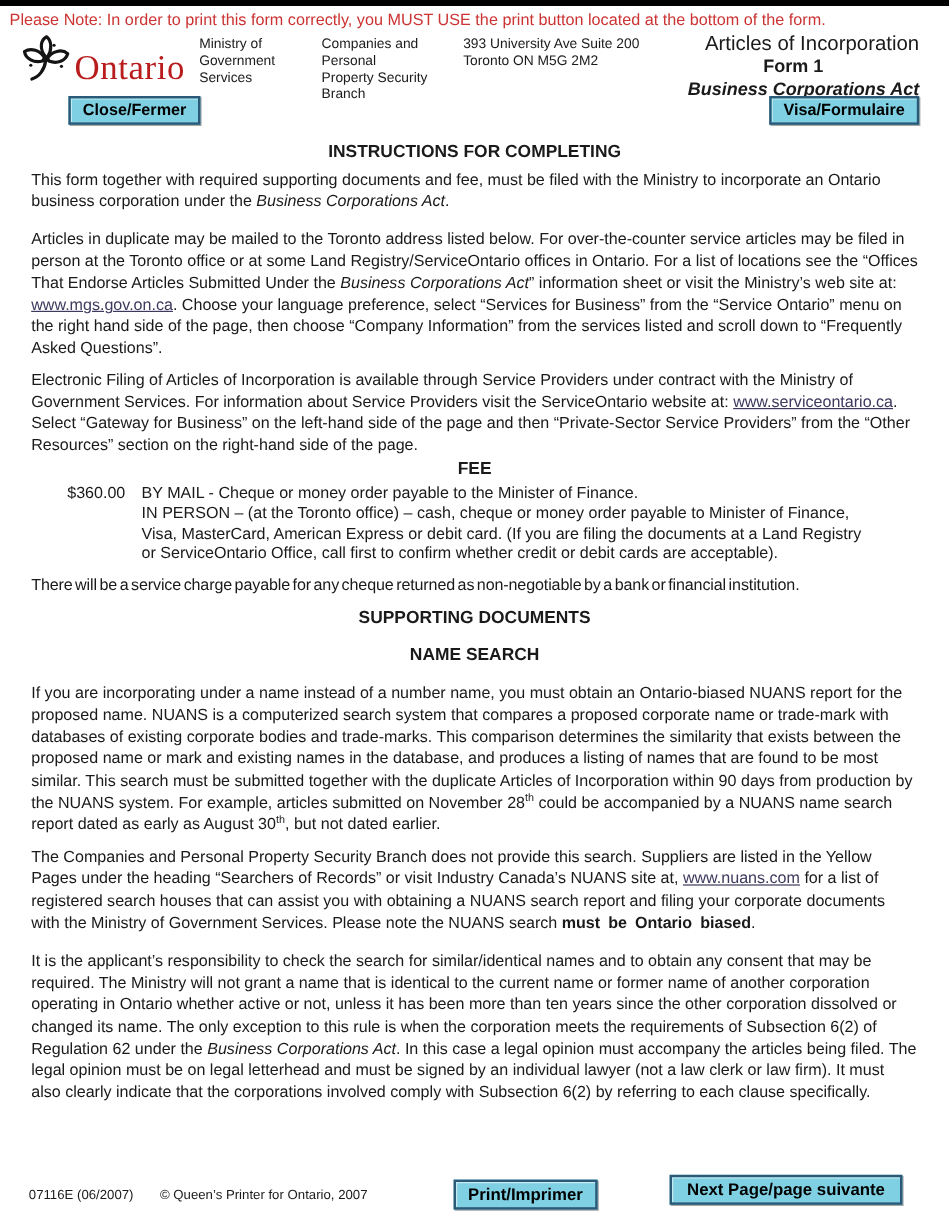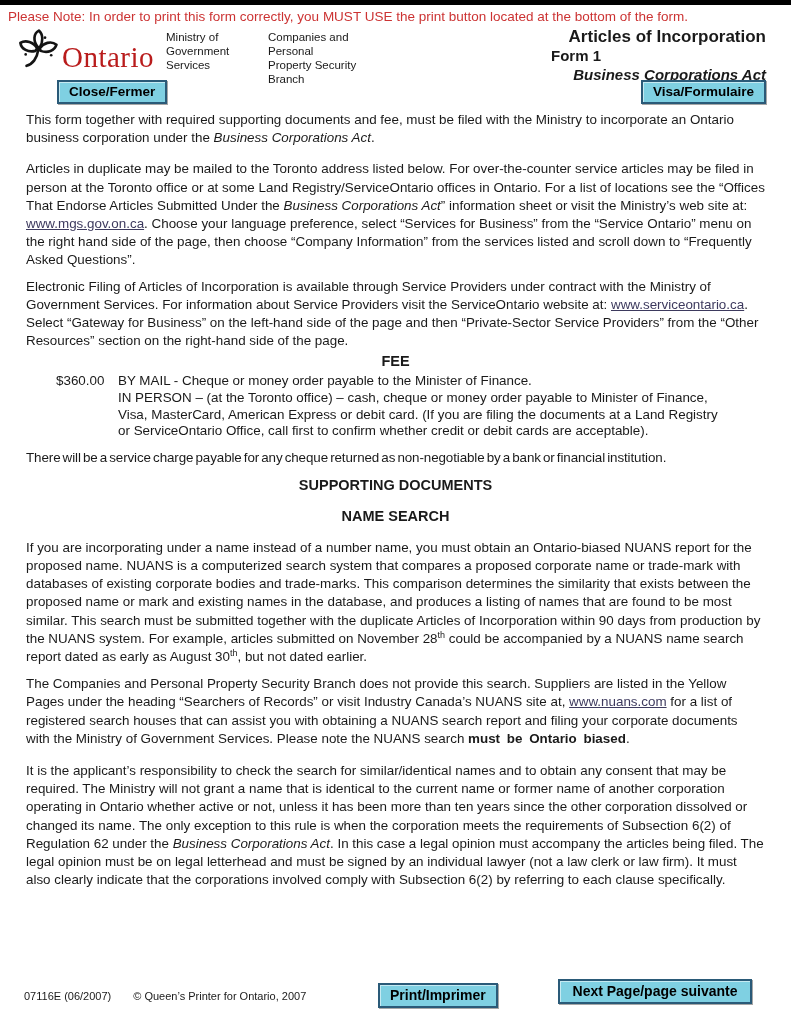--- a/index.html
+++ b/index.html
@@ -35,21 +35,21 @@
     line-height: 1; margin-left: 2px; margin-bottom: 2px;
     font-family: "Liberation Serif", serif;
   }
   .hdr-col { font-size: 11.5px; line-height: 14px; white-space: pre-line; margin-top: 4px; }
   .hdr-ministry { width: 102px; flex: 0 0 auto; }
   .hdr-branch  { width: 118px; flex: 0 0 auto; }
   .hdr-address { width: 170px; flex: 0 0 auto; }
   .hdr-title {
     flex: 1 1 auto; text-align: right; line-height: 1.25; margin-top: 0;
   }
-  .hdr-title .t1 { font-size: 17px; font-weight: bold; }
+  .hdr-title .t1 { font-size: 17px; font-weight: normal; }
   .hdr-title .t2 { font-size: 15px; font-weight: bold; text-align: center; }
   .hdr-title .t3 { font-size: 15px; font-weight: bold; font-style: italic; }
   
   .btn {
     display: inline-block;
     background: var(--button-fill, #7fd0e2);
     border: 2px solid var(--button-border, #2a5a78);
     box-shadow: inset 1px 1px 0 rgba(255,255,255,0.55), 1px 1px 0 rgba(0,0,0,0.35);
     font-weight: bold; font-size: 13.5px; color: #000;
     padding: 2px 10px 3px 10px;
@@ -132,33 +132,36 @@
         <circle cx="80" cy="62" r="3"></circle>
       </g>
     </svg>
     <span class="wordmark">Ontario</span>
   </div>
   <div class="hdr-col hdr-ministry">Ministry of
 Government
 Services</div>
   <div class="hdr-col hdr-branch">Companies and Personal
 Property Security Branch</div>
+  <div class="hdr-col hdr-address">393 University Ave  Suite 200
+Toronto ON M5G 2M2</div>
   <div class="hdr-title">
     <div class="t1">Articles of Incorporation</div>
     <div class="t2">Form 1</div>
     <div class="t3">Business Corporations Act</div>
   </div>
 </div>
 
 <div class="btn-row">
   <button class="btn">Close/Fermer</button>
   <button class="btn">Visa/Formulaire</button>
 </div>
 
 <div class="main">
+  <div class="heading h-instructions">INSTRUCTIONS FOR COMPLETING</div>
 
   <div class="para p1"><span>This form together with required supporting documents and fee, must be filed with the Ministry to incorporate an Ontario business corporation under the </span><span class="italic">Business Corporations Act</span><span>.</span></div>
 
   <div class="para p2"><span>Articles in duplicate may be mailed to the Toronto address listed below. For over-the-counter service articles may be filed in person at the Toronto office or at some Land Registry/ServiceOntario offices in Ontario. For a list of locations see the “Offices That Endorse Articles Submitted Under the </span><span class="italic">Business Corporations Act</span><span>” information sheet or visit the Ministry’s web site at: </span><a class="doc-link" href="#">www.mgs.gov.on.ca</a><span>. Choose your language preference, select “Services for Business” from the “Service Ontario” menu on the right hand side of the page, then choose “Company Information” from the services listed and scroll down to “Frequently Asked Questions”.</span></div>
 
   <div class="para p3"><span>Electronic Filing of Articles of Incorporation is available through Service Providers under contract with the Ministry of Government Services. For information about Service Providers visit the ServiceOntario website at: </span><a class="doc-link" href="#">www.serviceontario.ca</a><span>.  Select “Gateway for Business” on the left-hand side of the page and then “Private-Sector Service Providers” from the “Other Resources” section on the right-hand side of the page.</span></div>
 
   <div class="heading h-fee">FEE</div>
 
   <div class="fee-row">

